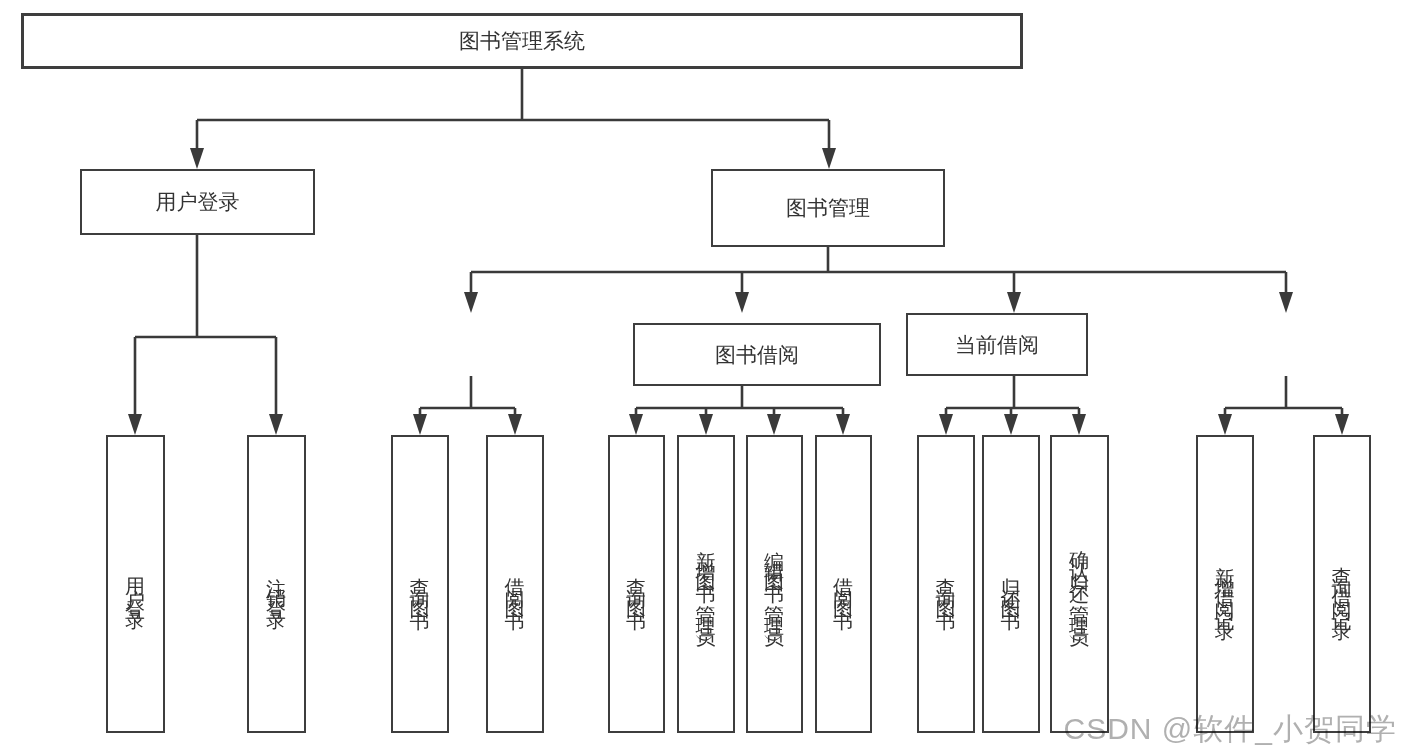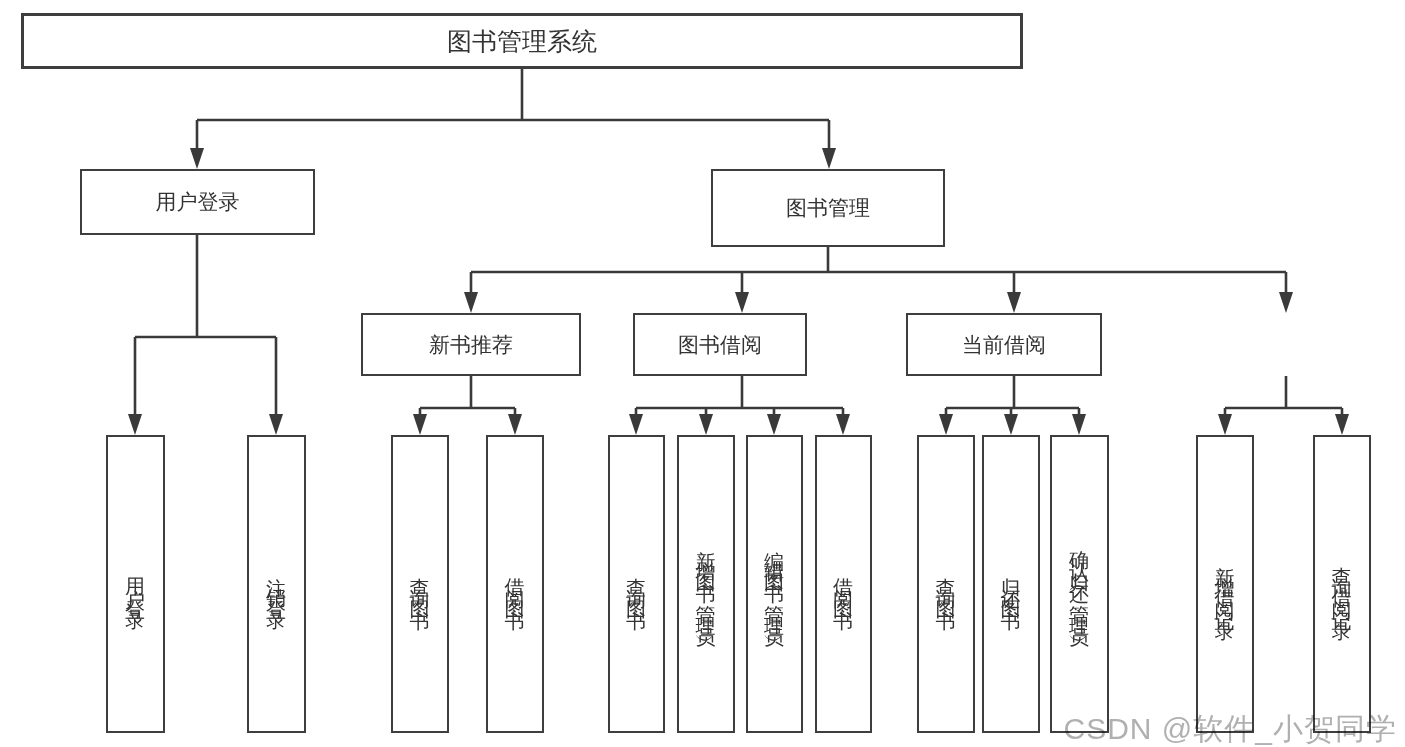--- a/index.html
+++ b/index.html
@@ -13,21 +13,21 @@
   .wires { position:absolute; left:0; top:0; width:1405px; height:747px; }
   .wire path { fill:none; stroke:var(--line,#3a3a3a); stroke-width:2.6; }
   .arrow polygon { fill:var(--line,#3a3a3a); }
   .node {
     position:absolute; background:#ffffff;
     border:2.6px solid var(--box-border,#3e3e3e);
     display:flex; align-items:center; justify-content:center;
     color:var(--text,#333333); font-size:21px; white-space:nowrap;
     z-index:2;
   }
-  .node.root { border-width:3px; font-size:25px; }
+  .node.root { border-width:3px; font-size:21px; }
   .leaf {
     writing-mode:vertical-rl; text-orientation:mixed;
     font-size:20px; letter-spacing:11px; line-height:1.2;
   }
   .watermark {
     position:absolute; top:709px; right:8px; z-index:5;
     font-size:30px; color:var(--watermark,#b0b0b0);
     mix-blend-mode:multiply; letter-spacing:1px;
   }
 </style>
@@ -73,27 +73,24 @@
     <span>图书管理系统</span>
   </div>
 
   <div class="node" style="left:80px;top:169px;width:235px;height:66px">
     <span>用户登录</span>
   </div>
   <div class="node" style="left:711px;top:169px;width:234px;height:78px">
     <span>图书管理</span>
   </div>
 
-  <div class="node" style="left:361px;top:313px;width:220px;height:63px">
-    <span>新书推荐</span>
-  </div>
-  <div class="node" style="left:633px;top:313px;width:174px;height:63px">
+  <div class="node" style="left:633px;top:323px;width:248px;height:63px">
     <span>图书借阅</span>
   </div>
-  <div class="node" style="left:906px;top:313px;width:196px;height:63px">
+  <div class="node" style="left:906px;top:313px;width:182px;height:63px">
     <span>当前借阅</span>
   </div>
 
   <div class="node leaf" style="left:106px;top:435px;width:59px;height:298px">
     <span>用户登录</span>
   </div>
   <div class="node leaf" style="left:247px;top:435px;width:59px;height:298px">
     <span>注销登录</span>
   </div>
 

